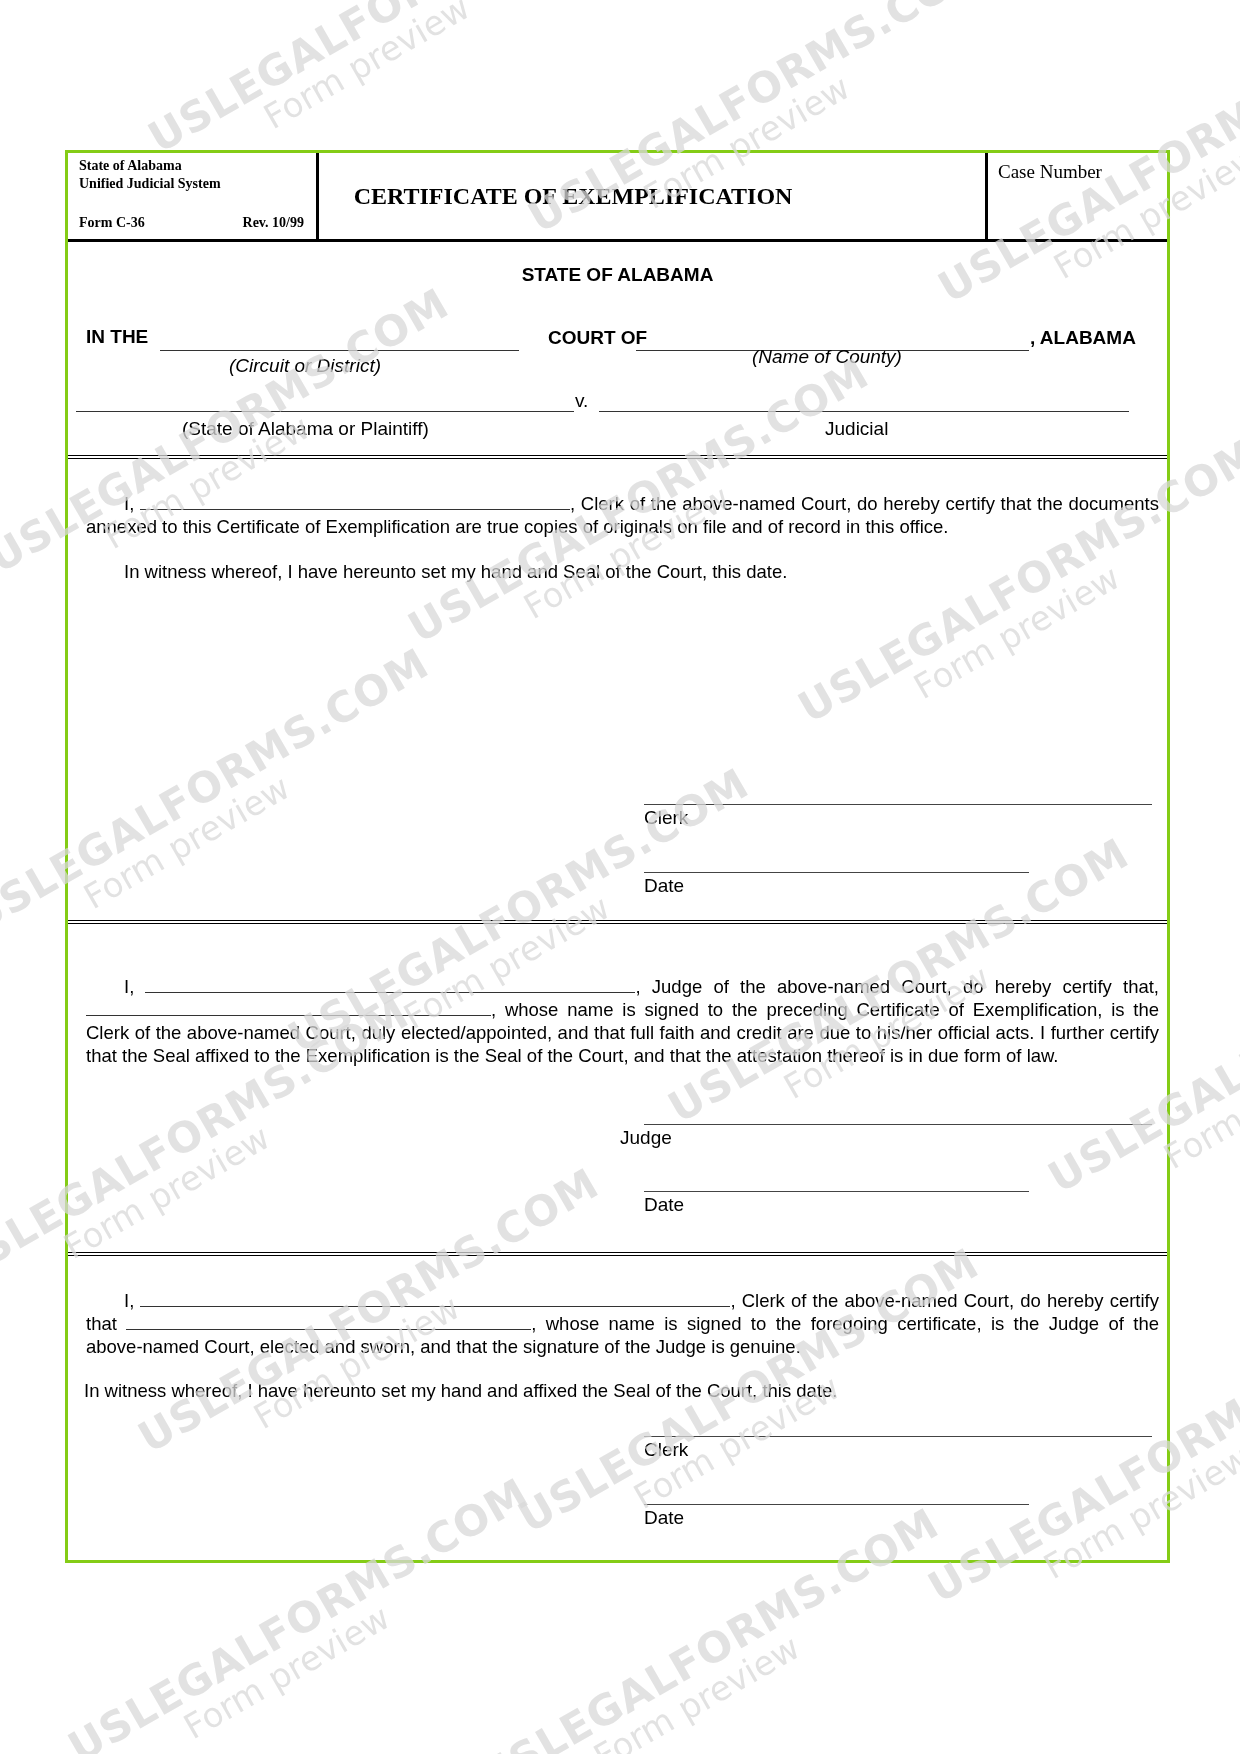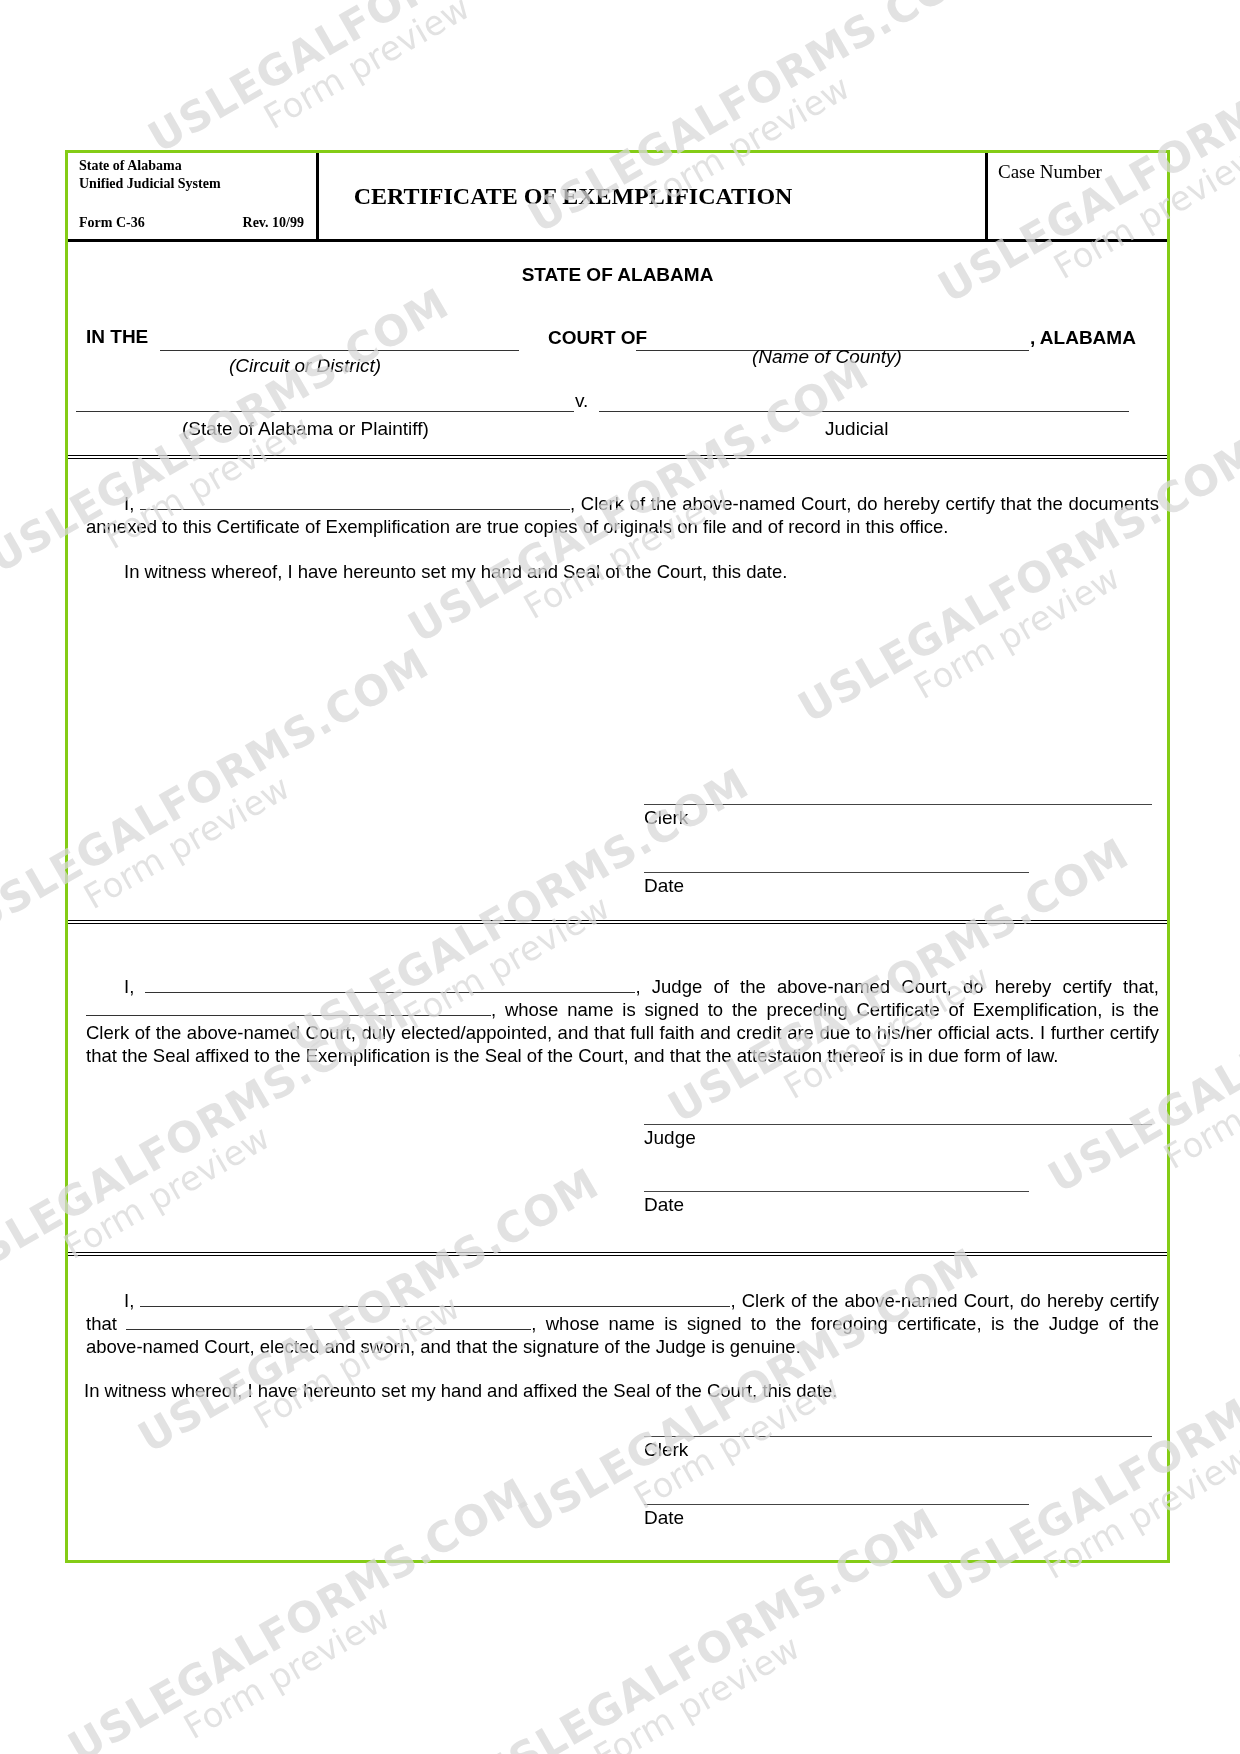--- a/index.html
+++ b/index.html
@@ -145,21 +145,21 @@
     <div class="sigline" style="left:576px;top:413px;width:385px;"></div>
     <div class="siglabel" style="left:576px;top:416px;">Date</div>
   </div>
 
   <div class="sec dbl" style="top:771px;height:332px;">
     <div class="para" style="top:38px;">
       <span class="ind"></span><span>I,</span> <span class="blank" style="width:490px;"></span><span>, Judge of the above-named Court, do hereby certify that,</span>
       <span class="blank" style="width:405px;"></span><span>, whose name is signed to the preceding Certificate of Exemplification, is the Clerk of the above-named Court, duly elected/appointed, and that full faith and credit are due to his/her official acts. I further certify that the Seal affixed to the Exemplification is the Seal of the Court, and that the attestation thereof is in due form of law.</span>
     </div>
     <div class="sigline" style="left:576px;top:200px;width:508px;"></div>
-    <div class="siglabel" style="left:576px;top:203px;">Judge</div>
+    <div class="siglabel" style="left:552px;top:203px;">Judge</div>
     <div class="sigline" style="left:576px;top:267px;width:385px;"></div>
     <div class="siglabel" style="left:576px;top:270px;">Date</div>
   </div>
 
   <div class="sec" style="top:1103px;height:307px;">
     <div class="para" style="top:20px;">
       <span class="ind"></span><span>I,</span> <span class="blank" style="width:590px;"></span><span>, Clerk of the above-named Court, do hereby certify that</span>
       <span class="blank" style="width:405px;"></span><span>, whose name is signed to the foregoing certificate, is the Judge of the above-named Court, elected and sworn, and that the signature of the Judge is genuine.</span>
     </div>
     <div class="para" style="top:110px;left:16px;text-align:left;">In witness whereof, I have hereunto set my hand and affixed the Seal of the Court, this date.</div>

